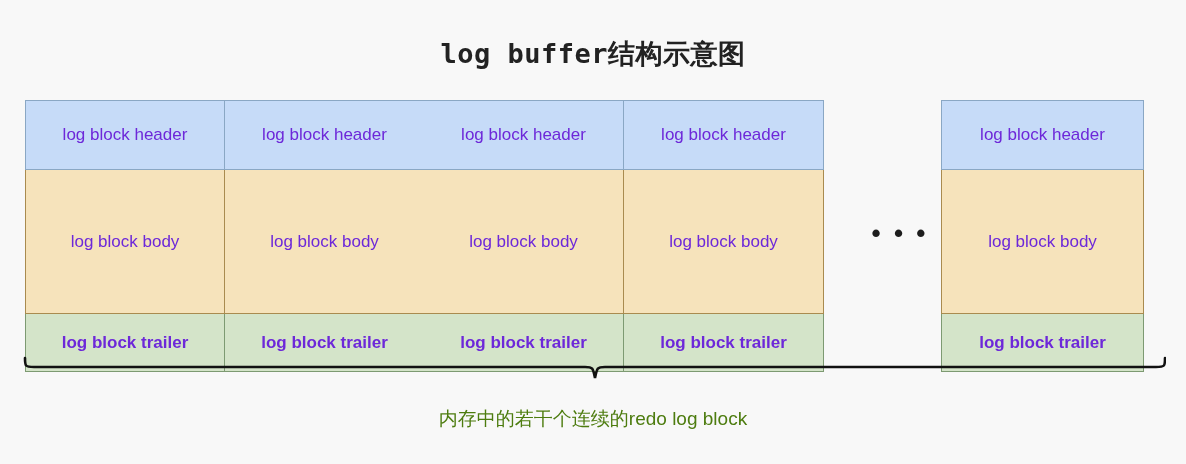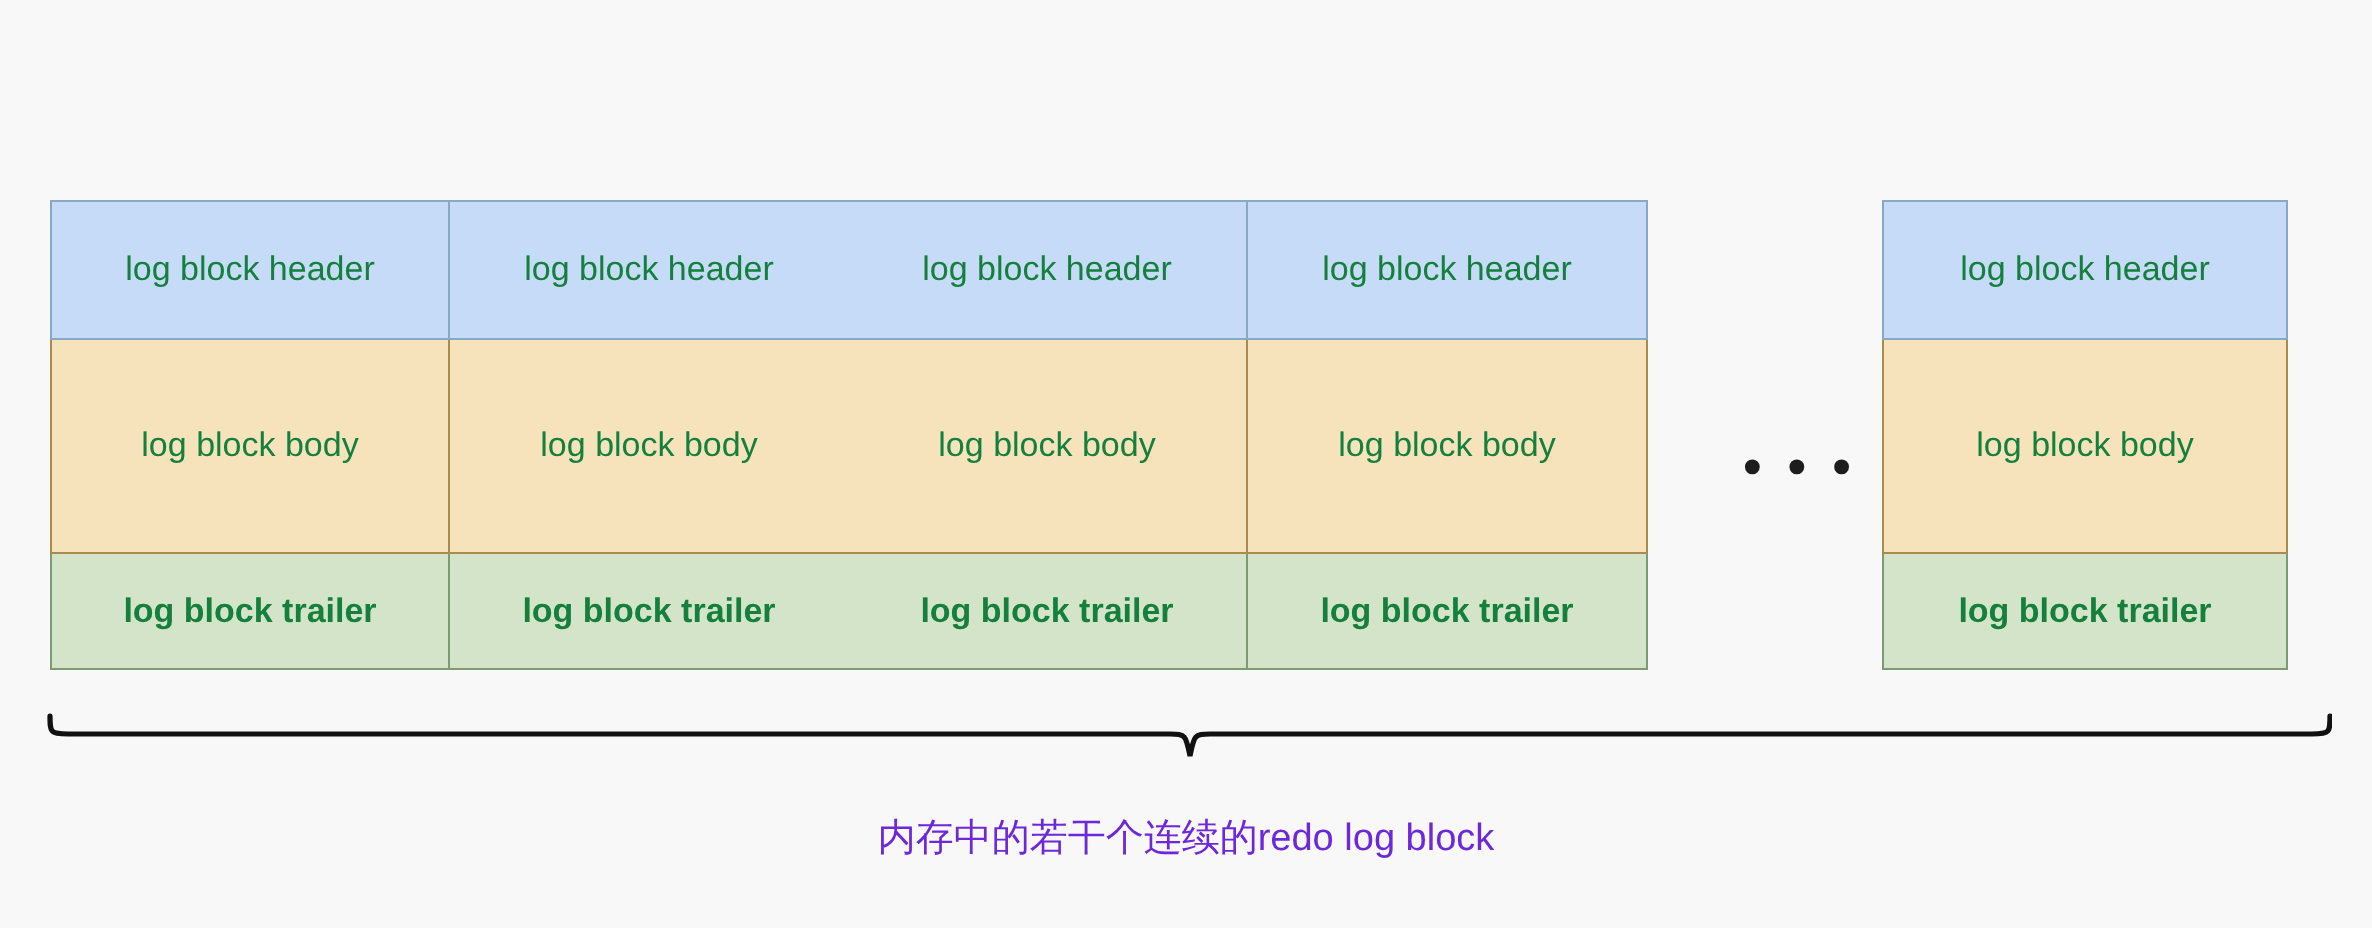--- a/index.html
+++ b/index.html
@@ -55,31 +55,31 @@
     box-sizing: border-box;
   }
 
   .cell {
     box-sizing: border-box;
     width: 100%;
     display: flex;
     align-items: center;
     justify-content: center;
     font-size: 17px;
-    color: #15803d;
+    color: #6d28d9;
     white-space: nowrap;
   }
 
   .cell.header {
     height: 70px;
     background: #c6dbf8;
     border: 1px solid #8aa7c4;
   }
   .cell.body {
-    height: 107px;
+    height: 144px;
     background: #f6e3bb;
     border: 1px solid #a98b4f;
     border-top: none;
   }
   .cell.trailer {
     height: 58px;
     background: #d4e4c9;
     border: 1px solid #7d9a72;
     border-top: none;
     font-weight: bold;
@@ -122,29 +122,30 @@
     height: 36px;
   }
 
   .caption {
     position: absolute;
     left: 0;
     top: 406px;
     width: 1186px;
     text-align: center;
     font-size: 19px;
-    color: #6d28d9;
+    color: #4d7c0f;
     white-space: nowrap;
   }
 </style>
 </head>
 <body>
 
 <div id="diagram">
 
+  <div class="title">log buffer结构示意图</div>
 
   <div class="blocks-area">
 
     <div class="block contiguous first b1">
       <div class="cell header">log block header</div>
       <div class="cell body">log block body</div>
       <div class="cell trailer">log block trailer</div>
     </div>
 
     <div class="block contiguous b2">

